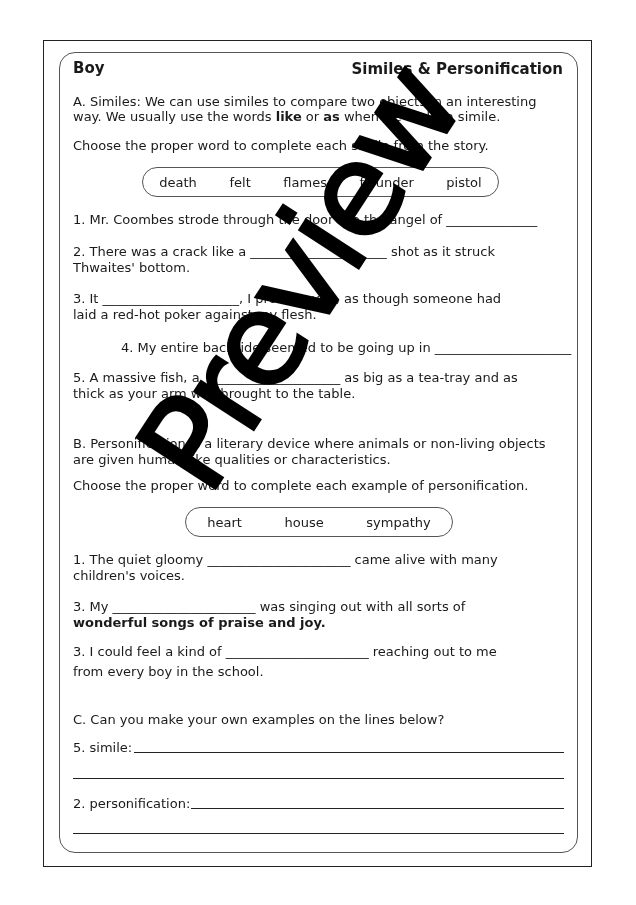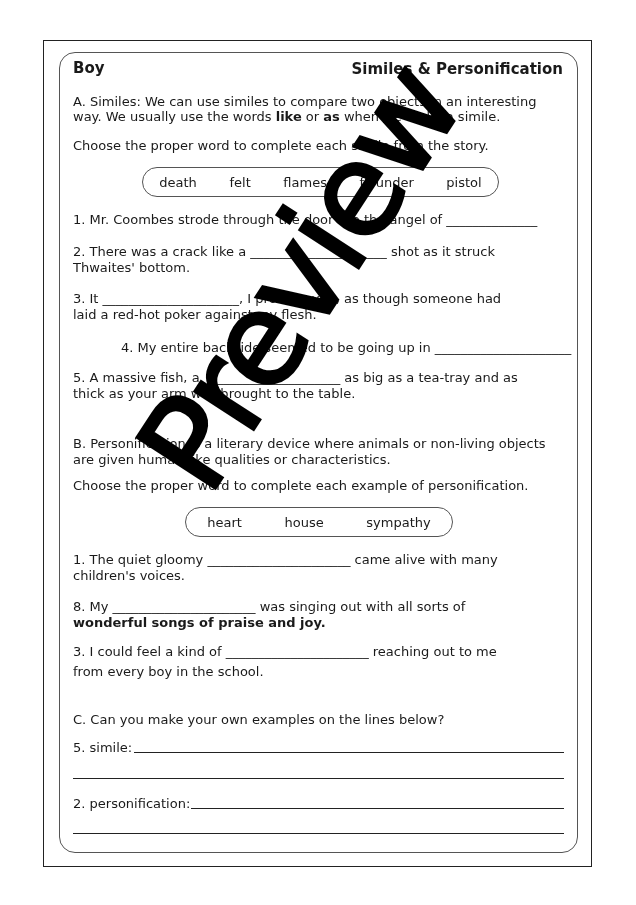--- a/index.html
+++ b/index.html
@@ -66,21 +66,21 @@
 <div class="t" style="top:478px;">Choose the proper word to complete each example of personification.</div>
 
 <div class="bank" style="left:185px; top:507px; width:268px;">
   <span>heart</span>
   <span>house</span>
   <span>sympathy</span>
 </div>
 
 <div class="t" style="top:552px;">1. The quiet gloomy ______________________ came alive with many</div>
 <div class="t" style="top:568px;">children's voices.</div>
-<div class="t" style="top:599px;">8. My ______________________ was singing out with all sorts of</div>
+<div class="t" style="top:599px;">3. My ______________________ was singing out with all sorts of</div>
 <div class="t" style="top:615px;font-weight:bold;">wonderful songs of praise and joy.</div>
 <div class="t" style="top:644px;">3. I could feel a kind of ______________________ reaching out to me</div>
 <div class="t" style="top:664px;">from every boy in the school.</div>
 
 <div class="t" style="top:712px;">C. Can you make your own examples on the lines below?</div>
 <div class="t" style="top:740px;">5. simile:</div>
 <div class="line" style="left:134px; top:752px; width:430px;"></div>
 <div class="line" style="left:73px; top:778px; width:491px;"></div>
 <div class="t" style="top:796px;">2. personification:</div>
 <div class="line" style="left:191px; top:808px; width:373px;"></div>

